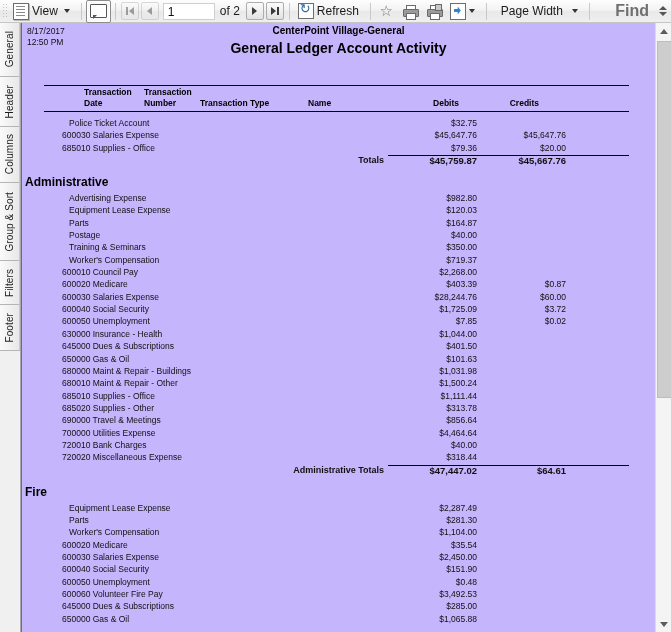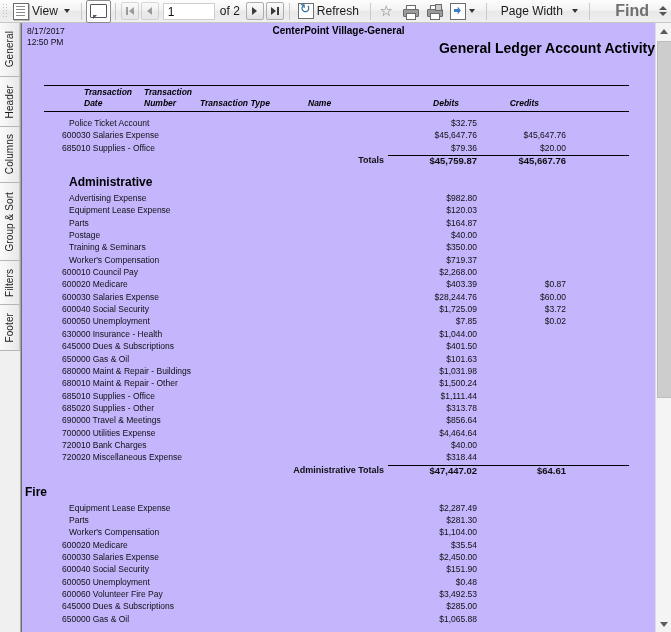--- a/index.html
+++ b/index.html
@@ -93,28 +93,28 @@
 
   
   .pagearea{position:absolute;left:21px;top:23px;right:16px;bottom:0;
     background:#ffffff;overflow:hidden;}
   .page{position:relative;width:100%;height:100%;
     border-left:1px solid #6f6f6f;box-sizing:border-box;background:#c4b5fd;}
 
   .meta{position:absolute;left:5px;top:3px;font-size:8.5px;line-height:11px;color:#111;}
   .rpt-sub{position:absolute;left:0;right:0;top:2px;text-align:center;
     font-size:10px;font-weight:bold;color:#000;}
-  .rpt-title{position:absolute;left:0;right:0;top:17px;text-align:right;
+  .rpt-title{position:absolute;left:0;right:0;top:17px;text-align:center;
     font-size:14px;font-weight:bold;color:#000;}
 
   .hdr-rule-top{position:absolute;left:22px;right:26px;top:62px;border-top:1px solid #000;}
   .hdr-rule-bot{position:absolute;left:22px;right:26px;top:88px;border-top:1.5px solid #000;}
 
   .colhdr{position:absolute;top:64px;left:0;right:0;height:24px;font-size:8.5px;font-weight:bold;color:#000;}
-  .colhdr > div{position:absolute;line-height:10.5px;font-style:italic;}
+  .colhdr > div{position:absolute;line-height:10.5px;}
 
   .rows{position:absolute;left:0;right:0;top:95px;font-size:8.5px;color:#111;}
   .row{position:relative;height:12.35px;}
   .acct{position:absolute;left:40px;white-space:nowrap;}
   .acct.noacct{left:47px;}
   .debit{position:absolute;left:368px;width:87px;text-align:right;}
   .credit{position:absolute;left:462px;width:82px;text-align:right;}
   .grp{position:absolute;left:3px;font-size:12px;font-weight:bold;color:#000;}
   .totlabel{position:absolute;left:170px;width:192px;text-align:right;font-weight:bold;font-size:9px;}
   .row.totals{height:14px;font-weight:bold;font-size:9.5px;}
@@ -298,21 +298,21 @@
             <span class="debit">$79.36</span>
             <span class="credit">$20.00</span>
           </div>
           <div class="row totals">
             <span class="totrule"></span>
             <span class="totlabel">Totals</span>
             <span class="debit">$45,759.87</span>
             <span class="credit">$45,667.76</span>
           </div>
           <div class="row" style="height: 6px;"></div>
-          <div class="row" style="height: 18px; margin-left: 44px;">
+          <div class="row" style="height: 18px;">
             <span class="grp">Administrative</span>
           </div>
           <div class="row">
             <span class="acct noacct">Advertising Expense</span>
             <span class="debit">$982.80</span>
             <span class="credit"></span>
           </div>
           <div class="row">
             <span class="acct noacct">Equipment Lease Expense</span>
             <span class="debit">$120.03</span>

